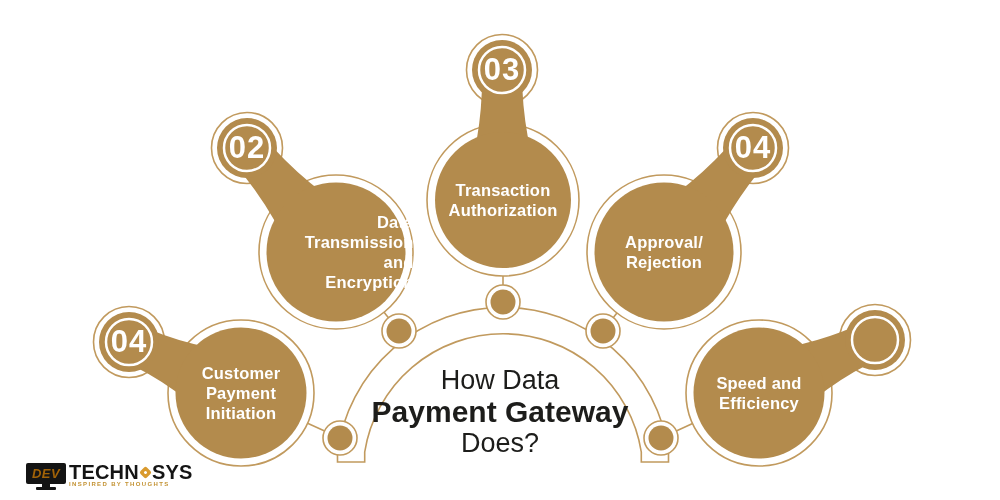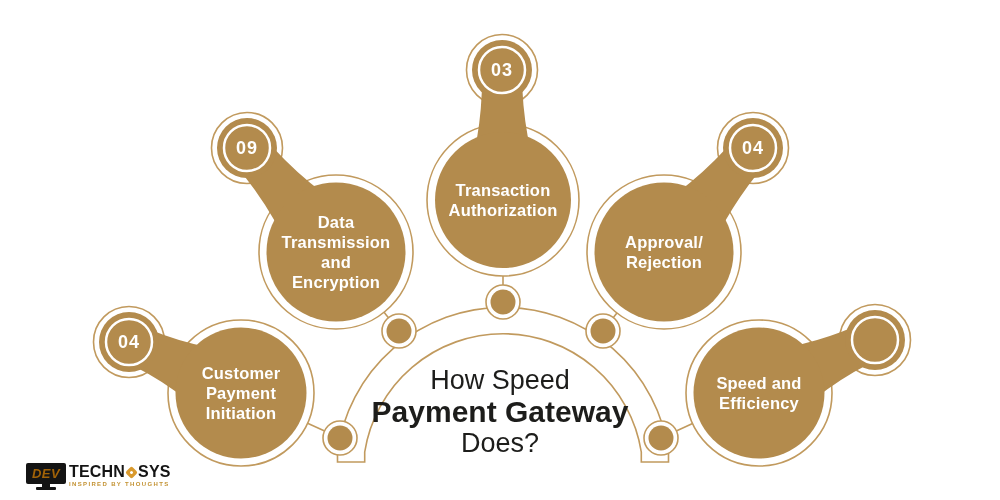--- a/index.html
+++ b/index.html
@@ -5,21 +5,21 @@
   html,body{margin:0;padding:0;background:#ffffff;}
   .stage{
     position:relative;width:1000px;height:500px;overflow:hidden;background:#ffffff;
     font-family:"Liberation Sans", sans-serif;
   }
   .stage svg{position:absolute;left:0;top:0;}
 
   
   .badge-number{
     position:absolute;width:70px;height:70px;display:flex;align-items:center;justify-content:center;
-    transform:translate(-50%,-50%);color:#ffffff;font-size:18px;font-weight:700;letter-spacing:1px;
+    transform:translate(-50%,-50%);color:#ffffff;font-size:31px;font-weight:700;letter-spacing:1px;
   }
   .circle-label{
     position:absolute;width:155px;transform:translate(-50%,-50%);
     color:#ffffff;font-size:16.5px;font-weight:700;line-height:20px;text-align:center;
     white-space:pre-line;letter-spacing:.2px;
   }
   .title-block{
     position:absolute;left:500px;top:411px;transform:translate(-50%,-50%);
     width:340px;text-align:center;color:#1d1d1b;
   }
@@ -31,21 +31,21 @@
   .logo-monitor{display:flex;flex-direction:column;align-items:center;}
   .logo-screen{
     width:40px;height:21px;background:#141414;border-radius:2px;
     display:flex;align-items:center;justify-content:center;
     color:#a16207;font-size:13px;font-weight:700;font-style:italic;letter-spacing:.5px;
   }
   .logo-stand-neck{width:8px;height:3px;background:#141414;}
   .logo-stand-base{width:20px;height:2.5px;background:#141414;border-radius:1px;}
   .logo-right{display:flex;flex-direction:column;padding-top:2px;}
   .logo-wordmark{
-    display:flex;align-items:center;color:#141414;font-size:16px;font-weight:700;
+    display:flex;align-items:center;color:#141414;font-size:20px;font-weight:700;
     letter-spacing:.2px;line-height:14px;
   }
   .logo-gear{
     position:relative;display:inline-block;width:9px;height:9px;background:#d99a2e;
     border-radius:2px;transform:rotate(45deg);margin:0 2px;
   }
   .logo-gear::after{
     content:"";position:absolute;left:3px;top:3px;right:3px;bottom:3px;
     background:#ffffff;border-radius:50%;
   }
@@ -131,40 +131,40 @@
         <circle cx="340" cy="438" r="12.5"></circle>
         <circle cx="399" cy="331" r="12.5"></circle>
         <circle cx="503" cy="302" r="12.5"></circle>
         <circle cx="603" cy="331" r="12.5"></circle>
         <circle cx="661" cy="438" r="12.5"></circle>
       </g>
     </g>
   </svg>
 
   <div class="badge-number" style="left:129px;top:342px;">04</div>
-  <div class="badge-number" style="left:247px;top:148px;">09</div>
+  <div class="badge-number" style="left:247px;top:148px;">02</div>
   <div class="badge-number" style="left:502px;top:70px;">03</div>
   <div class="badge-number" style="left:753px;top:148px;">04</div>
 
   <div class="circle-label" style="left:241px;top:393px;">Customer
 Payment
 Initiation</div>
-  <div class="circle-label" style="left:336px;top:252px;">Data
+  <div class="circle-label" style="left:336px;top:252px;text-align:right;">Data
 Transmission
 and
 Encryption</div>
   <div class="circle-label" style="left:503px;top:200px;">Transaction
 Authorization</div>
   <div class="circle-label" style="left:664px;top:252px;">Approval/
 Rejection</div>
   <div class="circle-label" style="left:759px;top:393px;">Speed and
 Efficiency</div>
 
   <div class="title-block">
-    <div class="title-line-reg">How Speed</div>
+    <div class="title-line-reg">How Data</div>
     <div class="title-line-bold">Payment Gateway</div>
     <div class="title-line-reg">Does?</div>
   </div>
 
   <div class="logo">
     <div class="logo-monitor">
       <div class="logo-screen">DEV</div>
       <div class="logo-stand-neck"></div>
       <div class="logo-stand-base"></div>
     </div>

